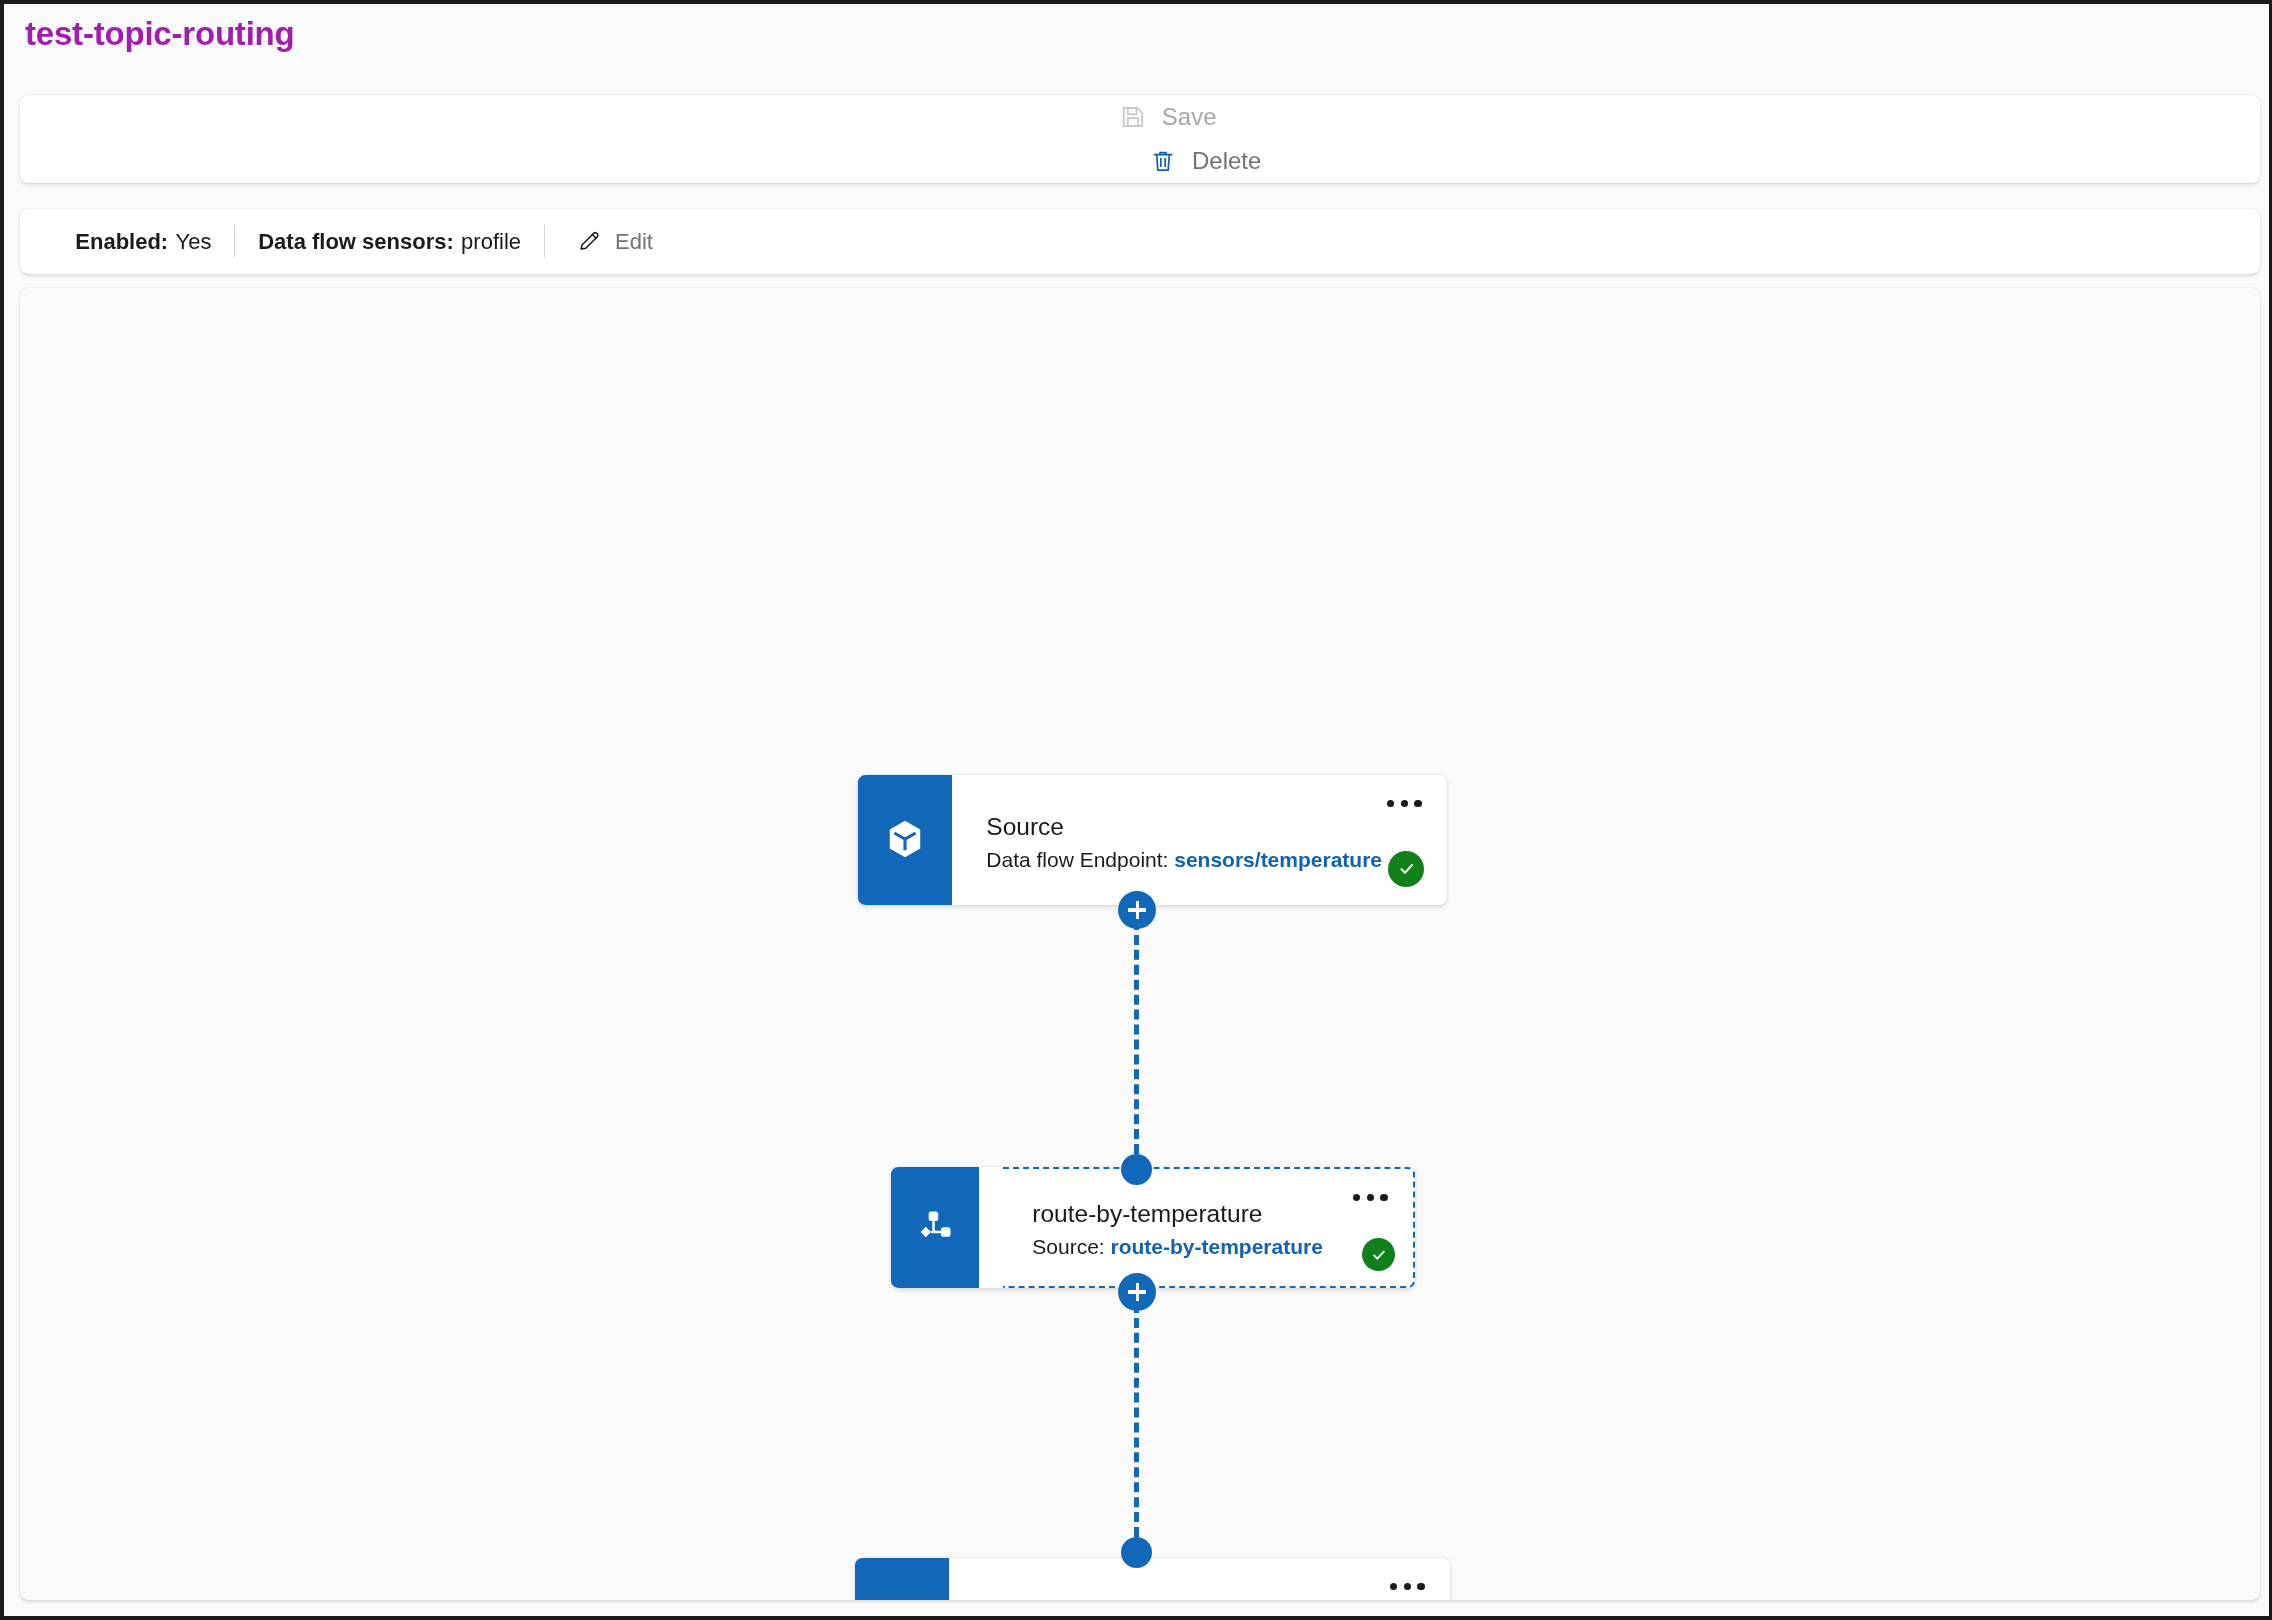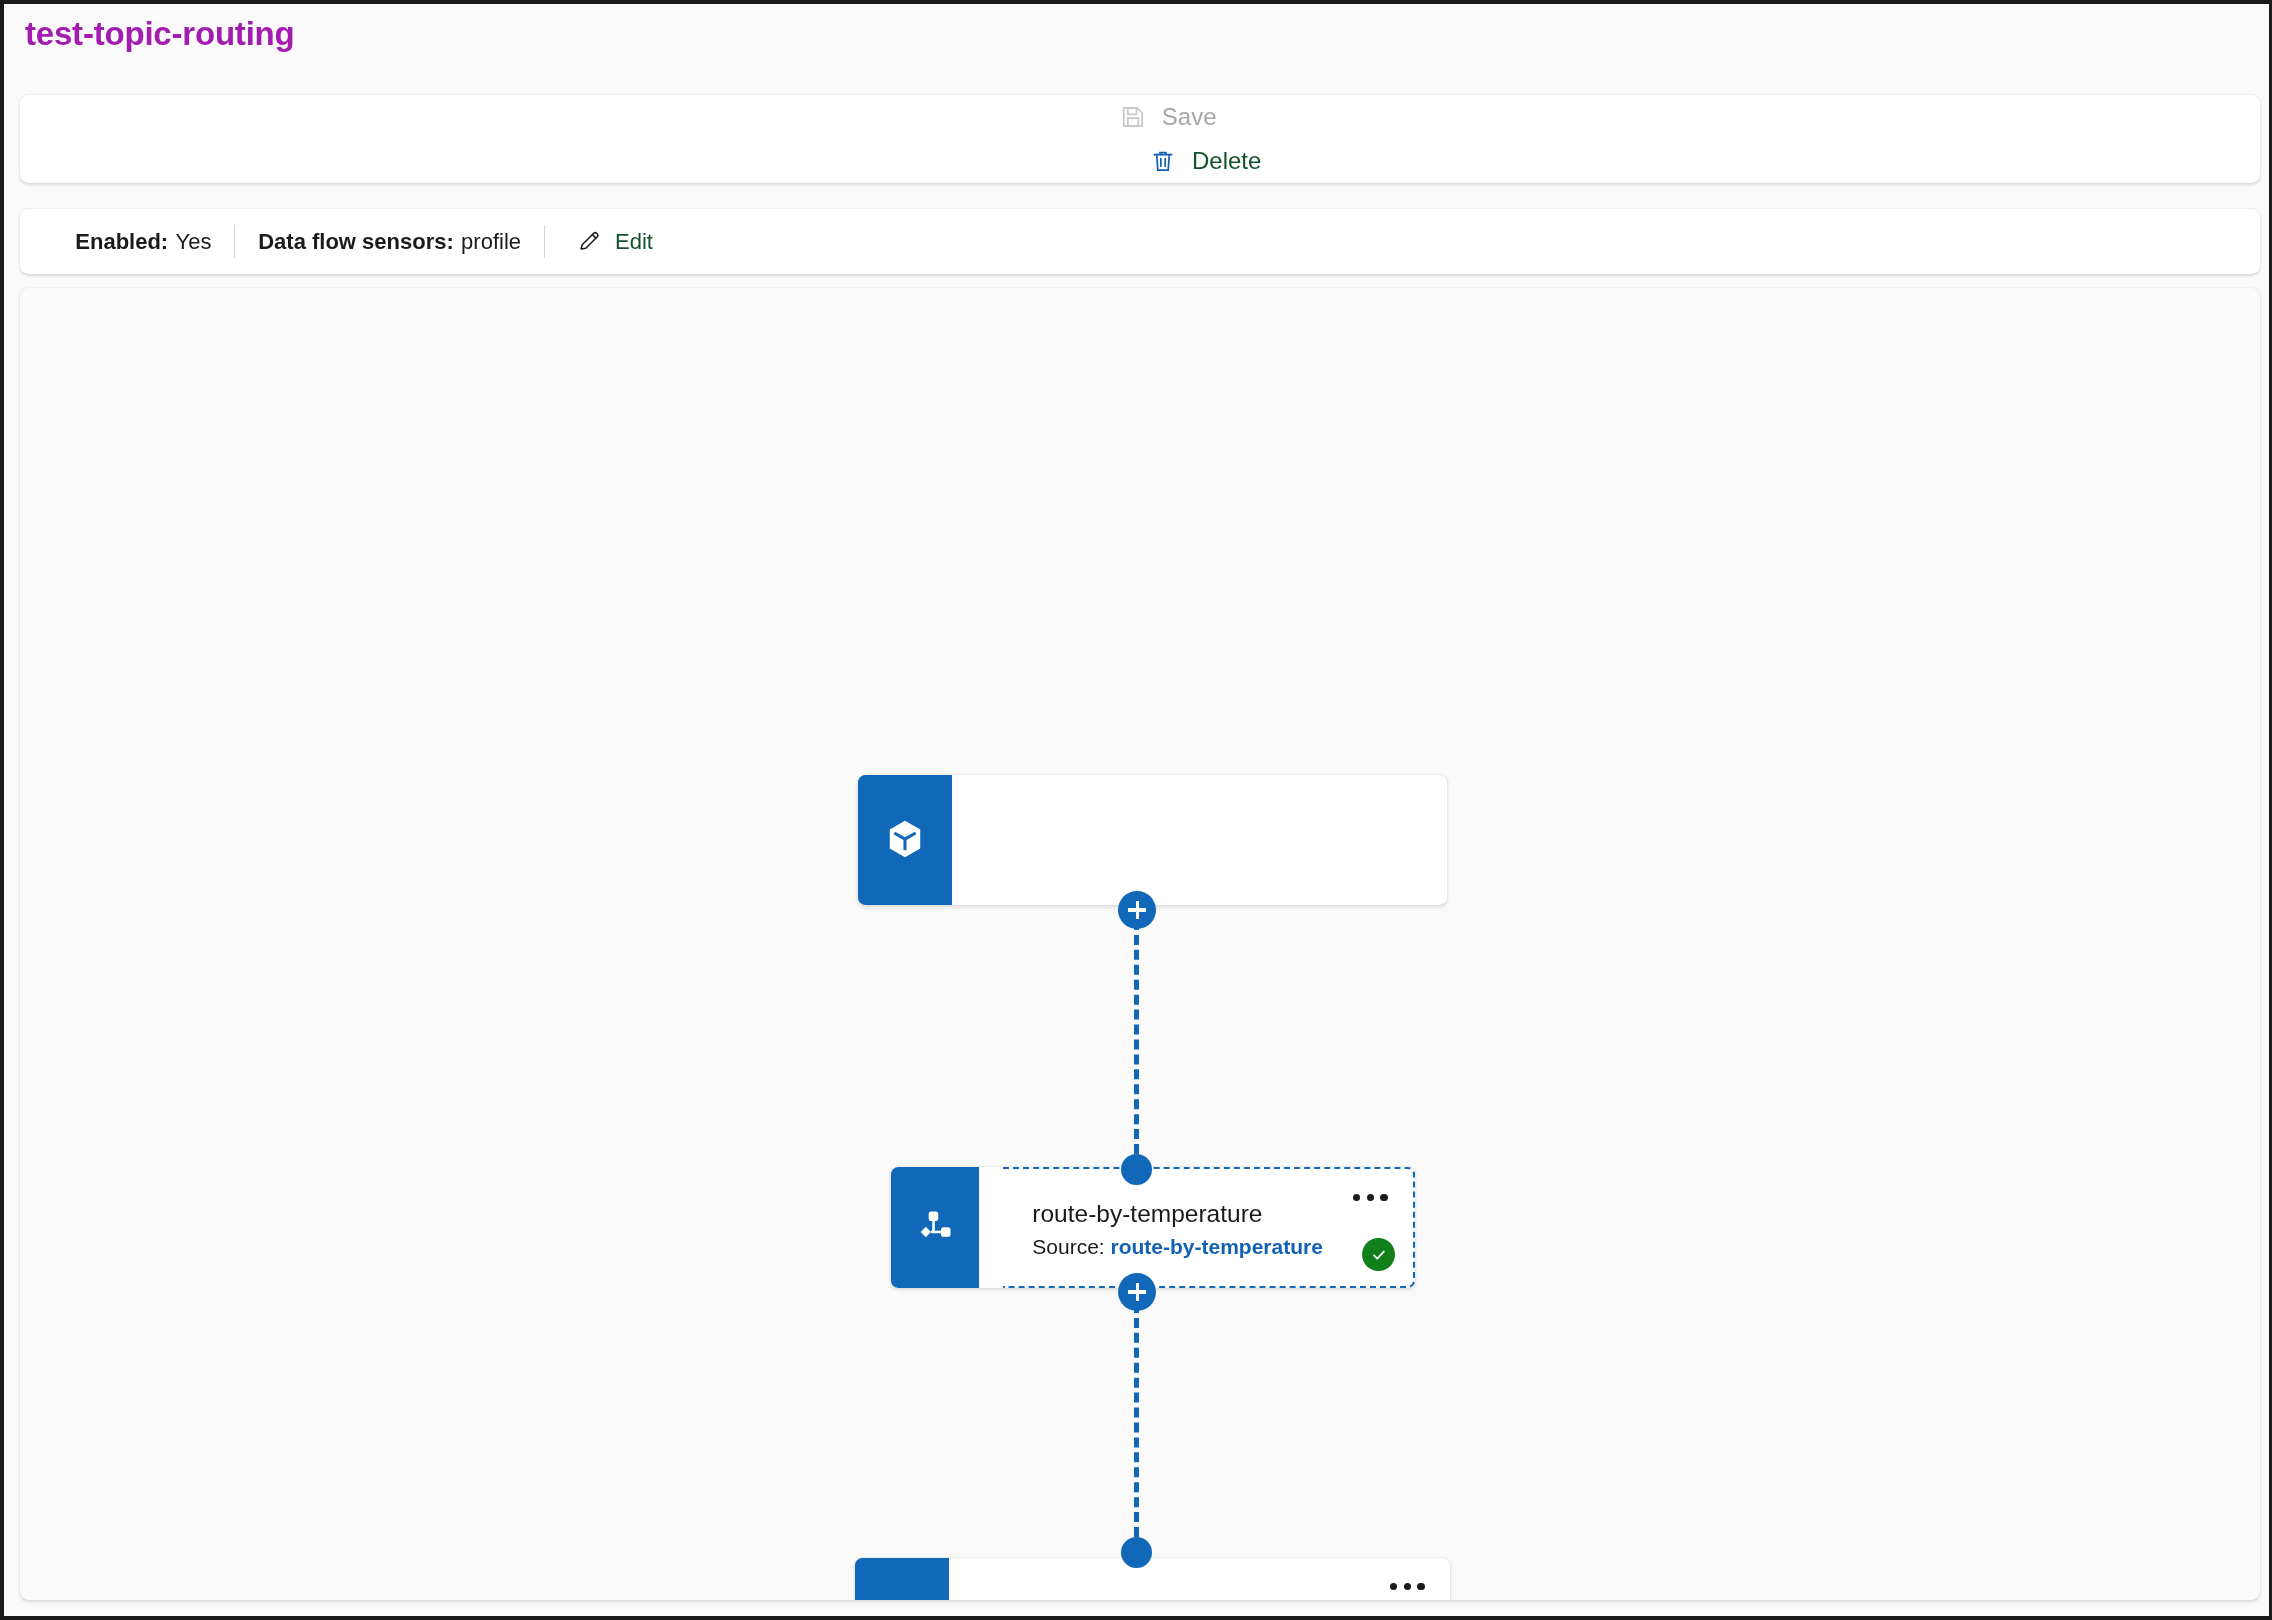--- a/index.html
+++ b/index.html
@@ -64,21 +64,21 @@
   }
   .cmd-btn.disabled { cursor: default; }
   .cmd-icon {
     width: 28px;
     height: 28px;
     display: flex;
     align-items: center;
     justify-content: center;
     margin-right: 14.7px;
   }
-  .cmd-label { font-size: 24px; color: #14532d; white-space: nowrap; }
+  .cmd-label { font-size: 24px; color: #737373; white-space: nowrap; }
   .cmd-btn.disabled .cmd-label { color: #a6a6a6; }
   #delete-button { margin-left: 75px; }
 
   
   #info-bar {
     left: 16.3px;
     top: 205px;
     width: 2240px;
     height: 65px;
     display: flex;
@@ -304,20 +304,37 @@
 
     <div class="node" id="node-source">
       <div class="node-icon-panel">
         <span>
           <svg width="44" height="44" viewBox="0 0 24 24" fill="#ffffff">
             <path d="M12 2.1 20.3 6.8v10.4L12 21.9 3.7 17.2V6.8z"></path>
             <path d="M12 11.1 6.6 8.0l-.85 1.45 5.4 3.1v5.6h1.7v-5.6l5.4-3.1L17.4 8.0z" fill="#1268B8"></path>
           </svg>
         </span>
       </div>
+      <div class="node-body">
+        <div class="node-menu">
+          <span></span>
+          <span></span>
+          <span></span>
+        </div>
+        <div class="node-title">Source</div>
+        <div class="node-sub">
+          <span>Data flow Endpoint:</span>
+          <span class="sub-value">sensors/temperature</span>
+        </div>
+        <div class="node-status">
+          <svg width="19.6" height="19.6" viewBox="0 0 24 24" fill="none" stroke="#ffffff" stroke-width="2.4" stroke-linecap="round" stroke-linejoin="round">
+            <path d="M5.5 12.6l4.2 4.2 8.8-9.4"></path>
+          </svg>
+        </div>
+      </div>
     </div>
 
     <div class="node selected" id="node-transform">
       <div class="node-icon-panel">
         <span>
           <svg width="41" height="41" viewBox="0 0 24 24" fill="#ffffff">
             <rect x="8.0" y="3.2" width="5.6" height="5.6" rx="1.5"></rect>
             <rect x="15.2" y="12.4" width="5.6" height="5.6" rx="1.5"></rect>
             <path d="M6.3 12.1 9.3 15.2 6.3 18.3 3.3 15.2z"></path>
             <path d="M10.1 8.8h1.5v6.4h-1.5z"></path>

